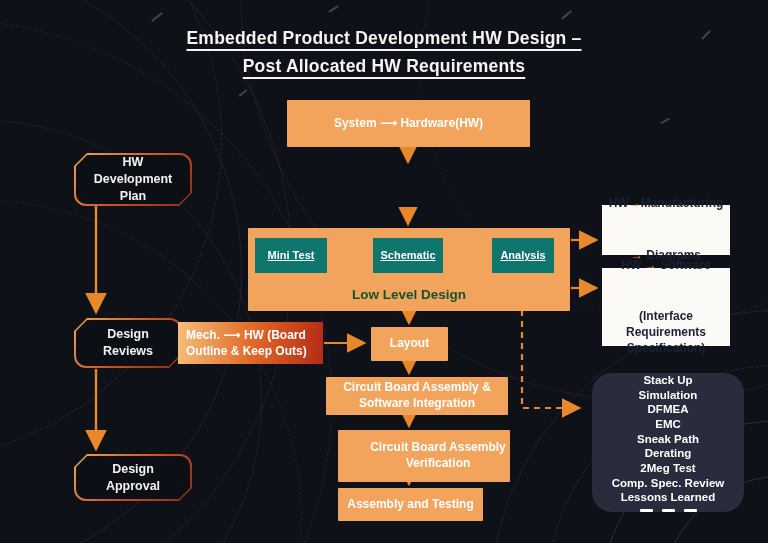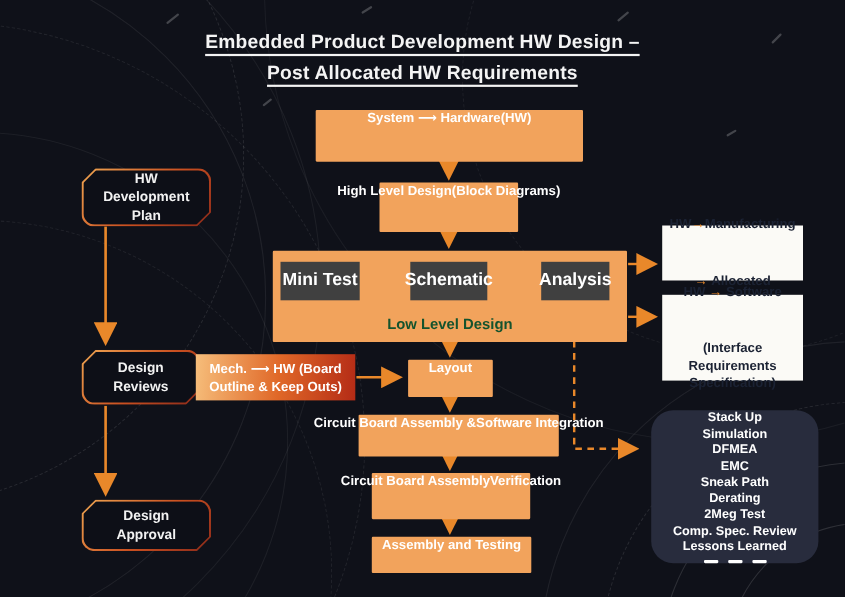--- a/index.html
+++ b/index.html
@@ -11,39 +11,39 @@
   }
   
   .arc{position:absolute;border-radius:50%;pointer-events:none;}
   .scratch{position:absolute;height:2px;background:rgba(255,255,255,.22);border-radius:1px;pointer-events:none;}
   
   .title{position:absolute;left:0;right:0;text-align:center;color:#F4F4F4;font-weight:bold;
     font-size:17.5px;letter-spacing:.2px;
     text-decoration:underline;text-decoration-thickness:2px;text-underline-offset:5px;}
   
   .obox{position:absolute;background:#F2A35C;color:#FFFFFF;font-weight:bold;font-size:12px;
-    line-height:1.3;display:flex;justify-content:center;
+    line-height:1.3;display:flex;flex-direction:column;align-items:center;justify-content:center;
     text-align:center;border-radius:1px;}
   .obox .ln{white-space:nowrap;}
   
-  .dbox{position:absolute;background:#404040;color:#FFFFFF;font-weight:bold;font-size:16px;
-    display:flex;align-items:center;justify-content:center;text-align:center;}
+  .dbox{position:absolute;background:#0f766e;color:#FFFFFF;font-weight:bold;font-size:11px;
+    display:flex;align-items:center;justify-content:center;text-align:center;text-decoration:underline;}
   .lld-label{position:absolute;left:0;right:0;bottom:7px;text-align:center;color:#14532d;
     font-weight:bold;font-size:13.5px;}
   
   .chamfer{position:absolute;border-radius:12px;
     background:linear-gradient(135deg,#F0A753 0%,#C94F20 55%,#8A2A1A 100%);
     clip-path:polygon(13px 0,100% 0,100% calc(100% - 13px),calc(100% - 13px) 100%,0 100%,0 13px);margin-left:36px;}
   .chamfer .inner{position:absolute;inset:1.6px;background:#0D0F17;border-radius:10px;
     clip-path:polygon(12px 0,100% 0,100% calc(100% - 12px),calc(100% - 12px) 100%,0 100%,0 12px);
     display:flex;align-items:center;justify-content:center;text-align:center;
     color:#F2F2F2;font-weight:bold;font-size:12.5px;line-height:1.35;padding:4px 8px;box-sizing:border-box;}
   
   .mech{position:absolute;color:#FFFFFF;font-weight:bold;font-size:12px;line-height:1.35;
-    display:flex;align-items:center;justify-content:center;text-align:center;
+    display:flex;align-items:center;justify-content:center;
     background:linear-gradient(95deg,#F6BE7B 0%,#E06828 52%,#B42B16 100%);
     padding:2px 8px;box-sizing:border-box;}
   
   .wbox{position:absolute;background:#FBFAF6;color:#1B2233;font-weight:bold;font-size:12px;
     line-height:1.3;display:flex;flex-direction:column;align-items:center;justify-content:center;
     text-align:center;padding:4px 6px;box-sizing:border-box;gap:36px;}
   .wbox .row{white-space:nowrap;}
   .oarw{color:#E8892B;}
   
   .listbox{position:absolute;background:#282C3D;border-radius:20px;color:#FFFFFF;
@@ -115,24 +115,20 @@
     <div class="inner">Design Reviews</div>
   </div>
   <div class="chamfer" style="left:38px;top:454px;width:118px;height:47px;">
     <div class="inner">Design Approval</div>
   </div>
 
   <div class="obox" style="left:287px;top:100px;width:243px;height:47px;">
     <div class="ln">System ⟶ Hardware(HW)</div>
   </div>
 
-  <div class="obox" style="left:345px;top:166px;width:126px;height:45px;">
-    <div class="ln">High Level Design</div>
-    <div class="ln">(Block Diagrams)</div>
-  </div>
 
   <div class="obox" style="left:248px;top:228px;width:322px;height:83px;">
     <div class="dbox" style="left:7px;top:10px;width:72px;height:35px;">
       <span>Mini Test</span>
     </div>
     <div class="dbox" style="left:125px;top:10px;width:70px;height:35px;">
       <span>Schematic</span>
     </div>
     <div class="dbox" style="left:244px;top:10px;width:62px;height:35px;">
       <span>Analysis</span>
@@ -146,35 +142,35 @@
 
   <div class="obox" style="left:371px;top:327px;width:77px;height:34px;">
     <span>Layout</span>
   </div>
 
   <div class="obox" style="left:326px;top:377px;width:182px;height:38px;">
     <div class="ln">Circuit Board Assembly &amp;</div>
     <div class="ln">Software Integration</div>
   </div>
 
-  <div class="obox" style="left:338px;top:430px;width:144px;height:42px;">
+  <div class="obox" style="left:338px;top:430px;width:144px;height:52px;padding-left:28px;">
     <div class="ln">Circuit Board Assembly</div>
     <div class="ln">Verification</div>
   </div>
 
   <div class="obox" style="left:338px;top:488px;width:145px;height:33px;">
     <span>Assembly and Testing</span>
   </div>
 
   <div class="wbox" style="left:602px;top:205px;width:128px;height:50px;">
     <div class="row">
       <span>HW</span><span class="oarw">→</span><span>Manufacturing</span>
     </div>
     <div class="row">
-      <span class="oarw">→</span>&nbsp;<span>Allocated</span>
+      <span class="oarw">→</span>&nbsp;<span>Diagrams</span>
     </div>
   </div>
 
   <div class="wbox" style="left:602px;top:268px;width:128px;height:78px;">
     <div class="row">
       <span>HW</span>&nbsp;<span class="oarw">→</span>&nbsp;<span>Software</span>
     </div>
     <div>(Interface Requirements Specification)</div>
   </div>
 

